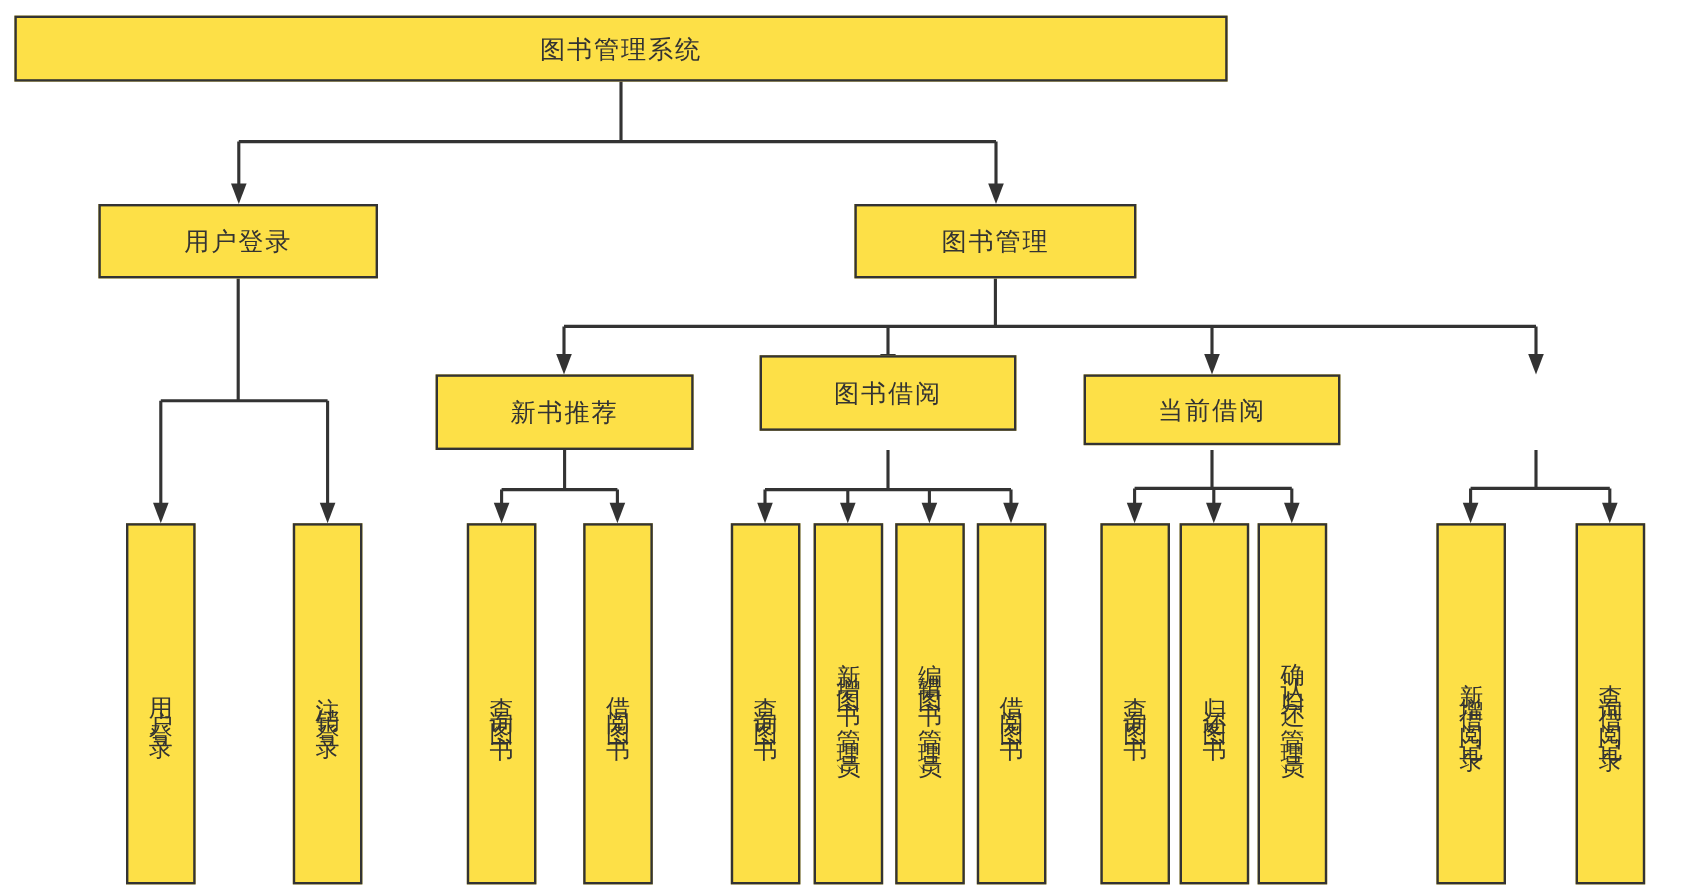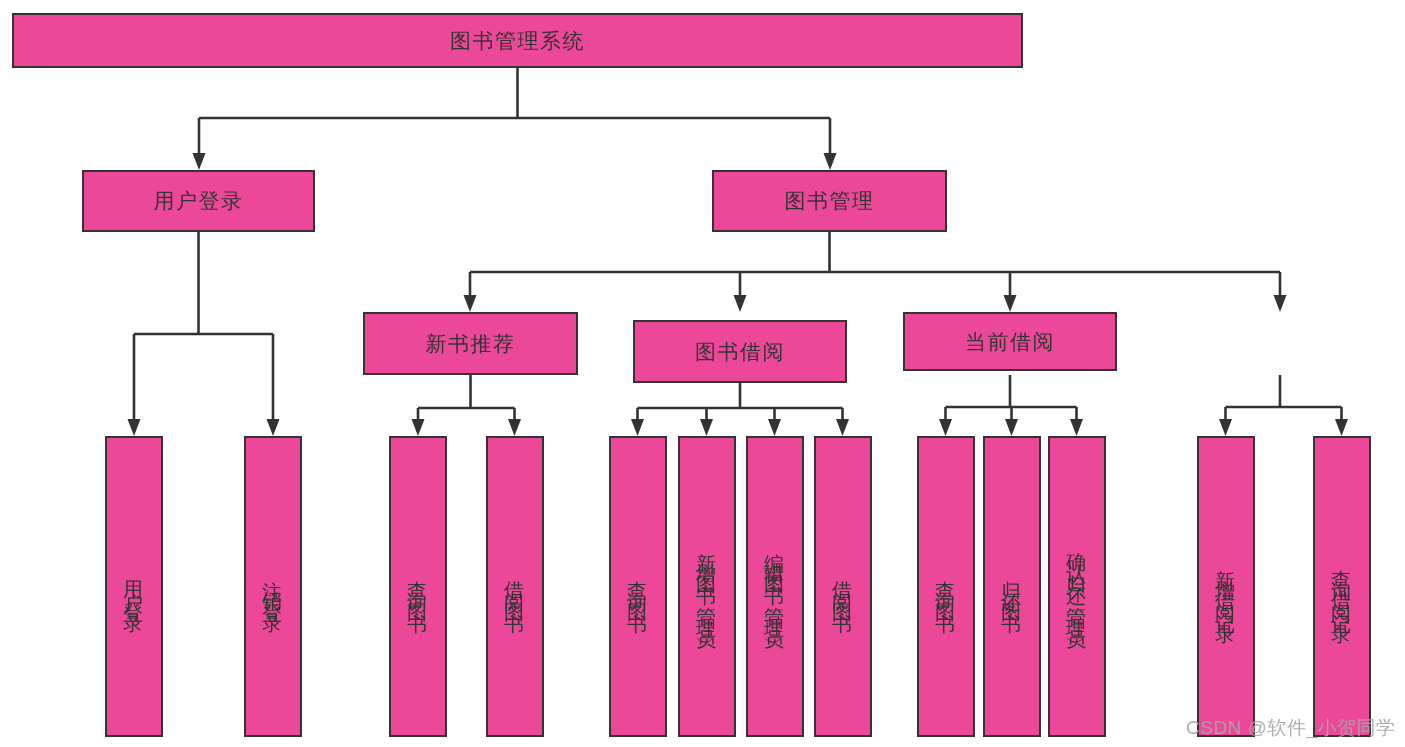--- a/index.html
+++ b/index.html
@@ -5,21 +5,21 @@
   html,body{margin:0;padding:0;background:#ffffff;}
   body{width:1405px;height:747px;overflow:hidden;}
   .canvas{
     position:relative;width:1405px;height:747px;background:#ffffff;
     font-family:"Liberation Sans","DejaVu Sans",sans-serif;color:#333333;
   }
   svg.connectors{position:absolute;left:0;top:0;width:1405px;height:747px;}
   svg.connectors path{stroke:#333333;stroke-width:2.6;fill:none;}
   svg.connectors polygon{fill:#333333;stroke:none;}
   .box{
-    position:absolute;background:#ec4899;border:2.5px solid #333333;
+    position:absolute;background:#fde047;border:2.5px solid #333333;
     box-sizing:border-box;display:flex;align-items:center;justify-content:center;
   }
   .box .hlabel{font-size:21px;letter-spacing:1.5px;white-space:nowrap;}
   .leaf{top:436px;width:58px;height:301px;}
   .leaf .vlabel{
     writing-mode:vertical-rl;text-orientation:mixed;
     font-size:20px;letter-spacing:11px;white-space:nowrap;
   }
   .watermark{
     position:absolute;left:1186px;top:715px;z-index:20;
@@ -82,21 +82,21 @@
   <div class="box" style="left:82px;top:170px;width:233px;height:62px">
     <span class="hlabel">用户登录</span>
   </div>
   <div class="box" style="left:712px;top:170px;width:235px;height:62px">
     <span class="hlabel">图书管理</span>
   </div>
 
   <div class="box" style="left:363px;top:312px;width:215px;height:63px">
     <span class="hlabel">新书推荐</span>
   </div>
-  <div class="box" style="left:633px;top:320px;width:214px;height:63px">
+  <div class="box" style="left:633px;top:296px;width:214px;height:63px">
     <span class="hlabel">图书借阅</span>
   </div>
   <div class="box" style="left:903px;top:312px;width:214px;height:59px">
     <span class="hlabel">当前借阅</span>
   </div>
 
   <div class="box leaf" style="left:105px">
     <span class="vlabel">用户登录</span>
   </div>
   <div class="box leaf" style="left:244px">
@@ -133,15 +133,14 @@
     <span class="vlabel">确认归还（管理员）</span>
   </div>
 
   <div class="box leaf" style="left:1197px">
     <span class="vlabel">新增借阅记录</span>
   </div>
   <div class="box leaf" style="left:1313px">
     <span class="vlabel">查询借阅记录</span>
   </div>
 
-  <div class="watermark">CSDN @软件_小贺同学</div>
 
 </div>
 
 </body></html>

